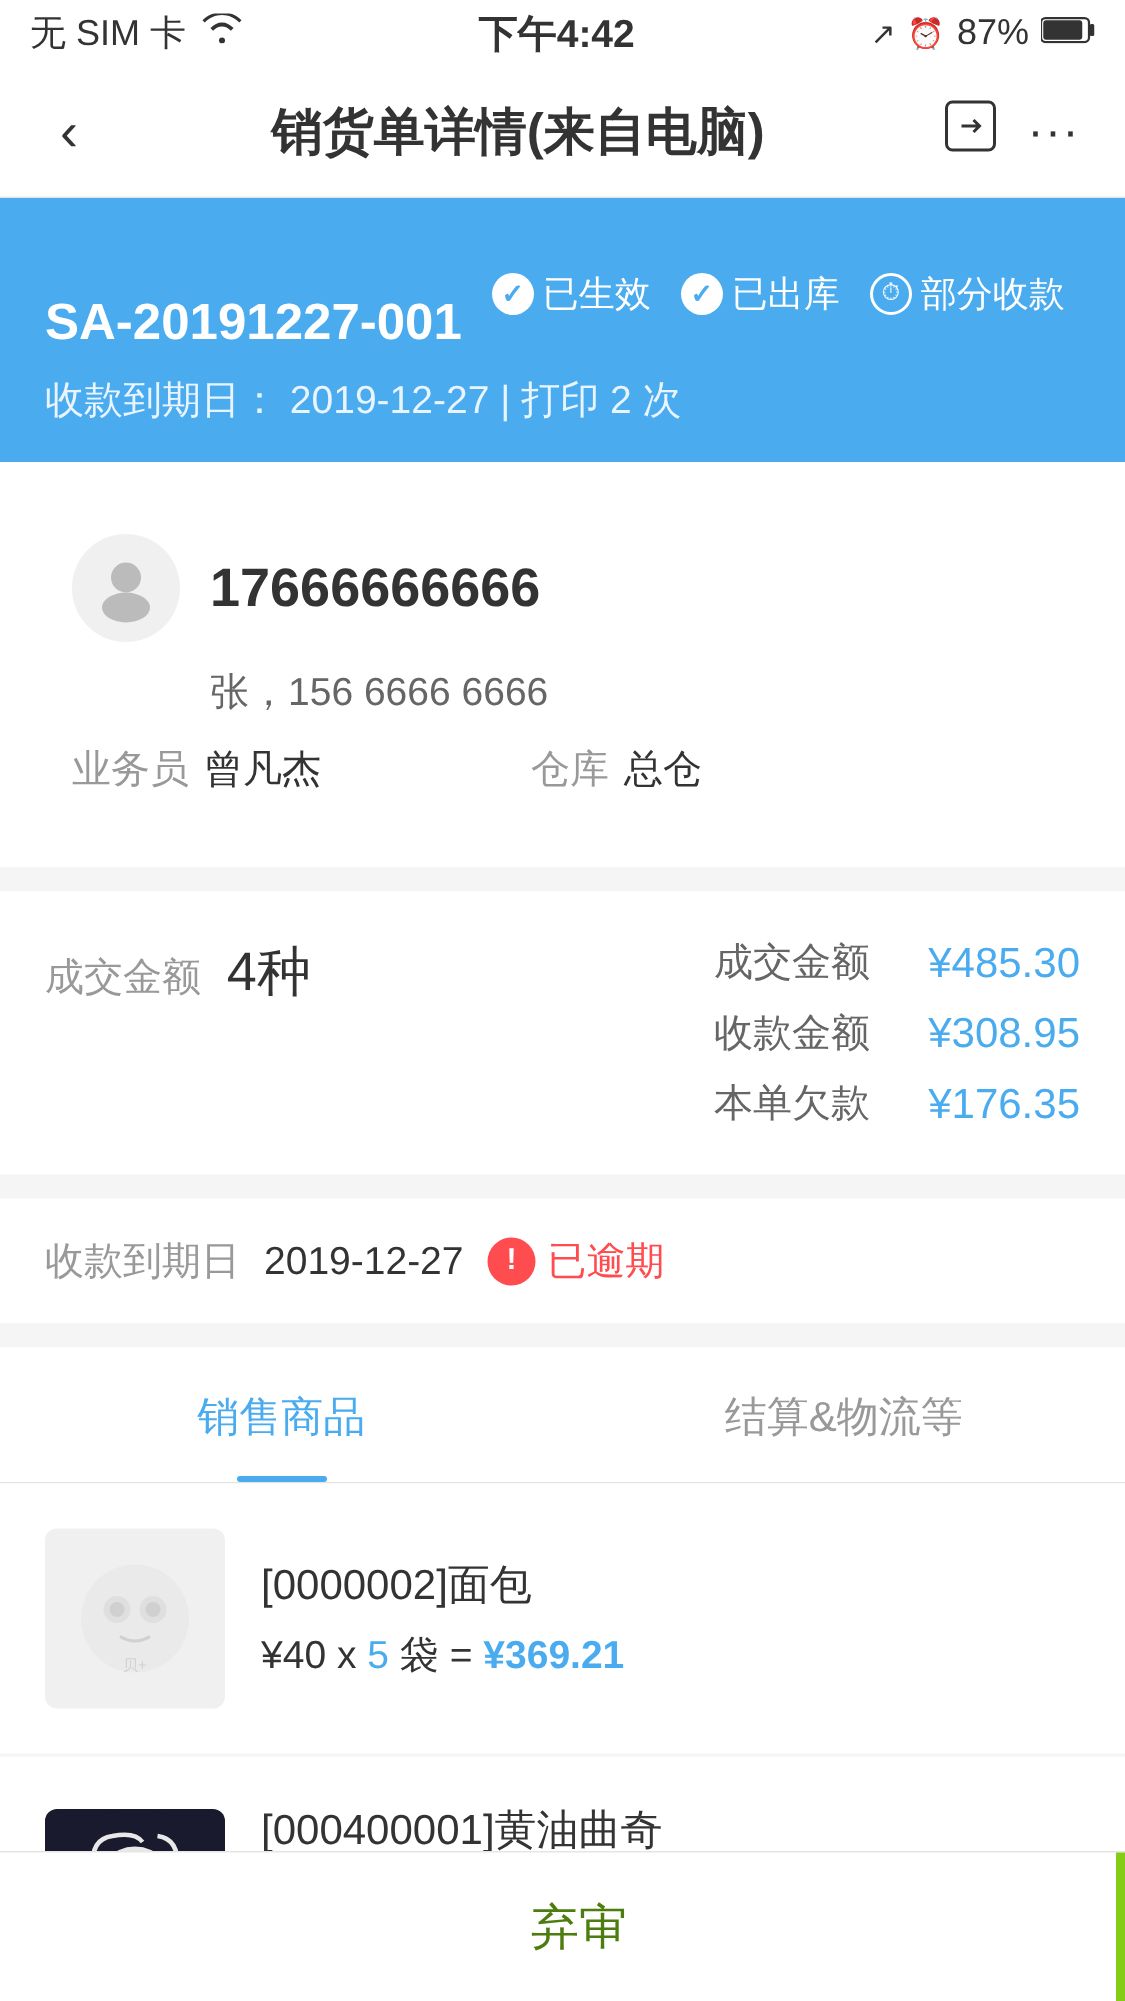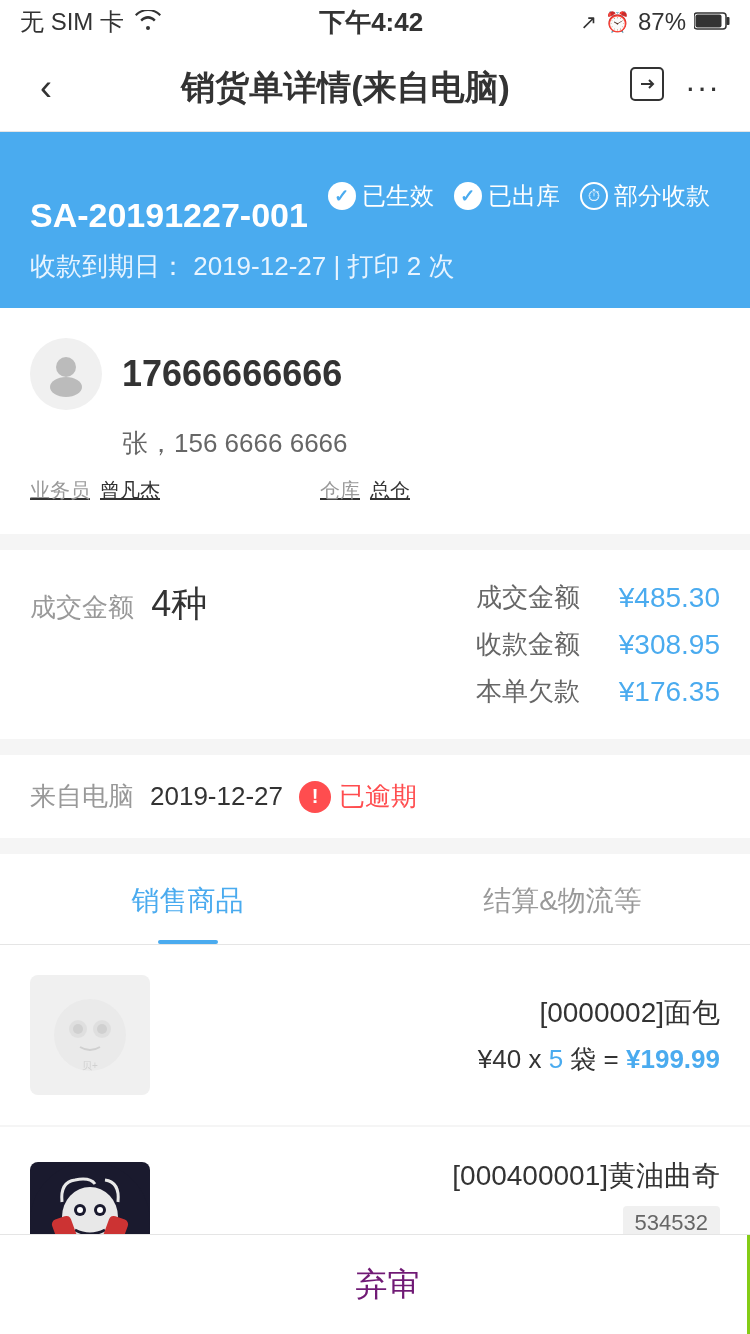--- a/index.html
+++ b/index.html
@@ -106,21 +106,21 @@
       font-size: 16px;
     }
     .order-date-row {
       font-size: 26px;
       color: #e8f4ff;
     }
 
     
     .customer-section {
       background: #fff;
-      padding: 30px;
+      padding: 48px;
       margin-bottom: 16px;
     }
     .customer-header {
       display: flex;
       align-items: center;
       gap: 20px;
       margin-bottom: 16px;
     }
     .avatar {
       width: 72px;
@@ -139,25 +139,24 @@
       color: #333;
     }
     .customer-sub {
       font-size: 26px;
       color: #666;
       margin-bottom: 16px;
       padding-left: 92px;
     }
     .customer-meta {
       display: flex;
-      gap: 80px;
-      font-size: 20px;
+      gap: 60px;
+      font-size: 26px;
       color: #333;
       padding-left: 0;
-      text-decoration: underline;
     }
     .meta-item { display: flex; align-items: center; gap: 10px; }
     .meta-label { color: #999; }
     .meta-value { color: #333; }
 
     
     .summary-section {
       background: #fff;
       padding: 30px;
       margin-bottom: 16px;
@@ -275,21 +274,21 @@
       width: 120px;
       height: 120px;
       border-radius: 8px;
       flex-shrink: 0;
       overflow: hidden;
       background: #1a1a2e;
       display: flex;
       align-items: center;
       justify-content: center;
     }
-    .product-info { flex: 1; text-align: right; }
+    .product-info { flex: 1; }
     .product-name {
       font-size: 28px;
       color: #333;
       margin-bottom: 10px;
       font-weight: 500;
     }
     .product-tag {
       display: inline-block;
       background: #f0f0f0;
       color: #666;
@@ -320,22 +319,22 @@
     .bottom-btn {
       flex: 1;
       height: 100%;
       display: flex;
       align-items: center;
       justify-content: center;
       font-size: 32px;
       cursor: pointer;
     }
     .bottom-btn-left {
-      color: #701a75;
-      border-right: 3px solid #84cc16;
+      color: #4d7c0f;
+      border-right: 6px solid #84cc16;
       padding-left: 28px;
     }
     .bottom-btn-right {
       color: #4AABEF;
     }
   </style>
 </head>
 <body>
 
 <div class="status-bar">
@@ -442,21 +441,21 @@
       <span class="amount-value">¥308.95</span>
     </div>
     <div class="summary-row">
       <span class="amount-label">本单欠款</span>
       <span class="amount-value">¥176.35</span>
     </div>
   </div>
 </div>
 
 <div class="due-section">
-  <span class="due-label">来自电脑</span>
+  <span class="due-label">收款到期日</span>
   <span class="due-date">2019-12-27</span>
   <span class="overdue-badge">
     <span class="overdue-icon">!</span>
     <span>已逾期</span>
   </span>
 </div>
 
 <div class="tabs-section">
   <div class="tabs-row">
     <div class="tab-item active">
@@ -484,21 +483,21 @@
       </svg>
     </div>
     <div class="product-info">
       <div class="product-name">[0000002]面包</div>
       <div class="product-price-row">
         <span>¥40</span>
         <span> x </span>
         <span class="product-qty"><span>5</span></span>
         <span>袋</span>
         <span> = </span>
-        <span class="product-total">¥199.99</span>
+        <span class="product-total">¥369.21</span>
       </div>
     </div>
   </div>
 
   <div class="product-item">
     <div class="product-thumb-2">
 
       <svg viewBox="0 0 120 120" style="width:120px;height:120px;">
         <circle cx="60" cy="60" r="60" fill="#1a1a2e"></circle>
         <ellipse cx="60" cy="55" rx="28" ry="30" fill="#e8e8e8"></ellipse>

